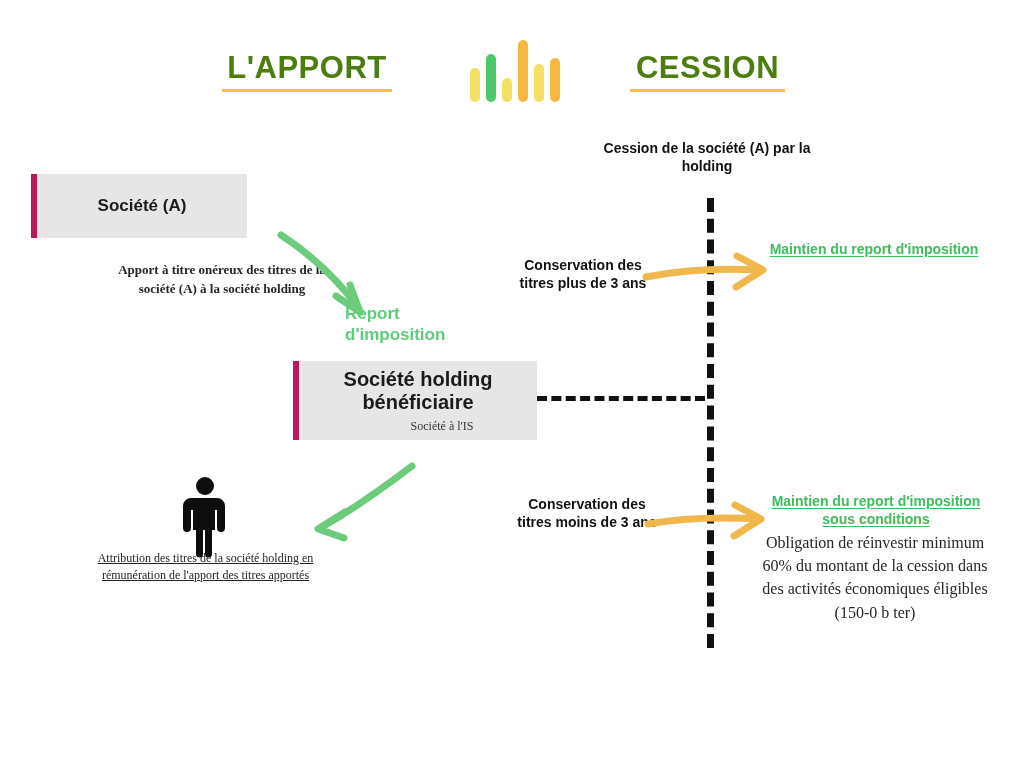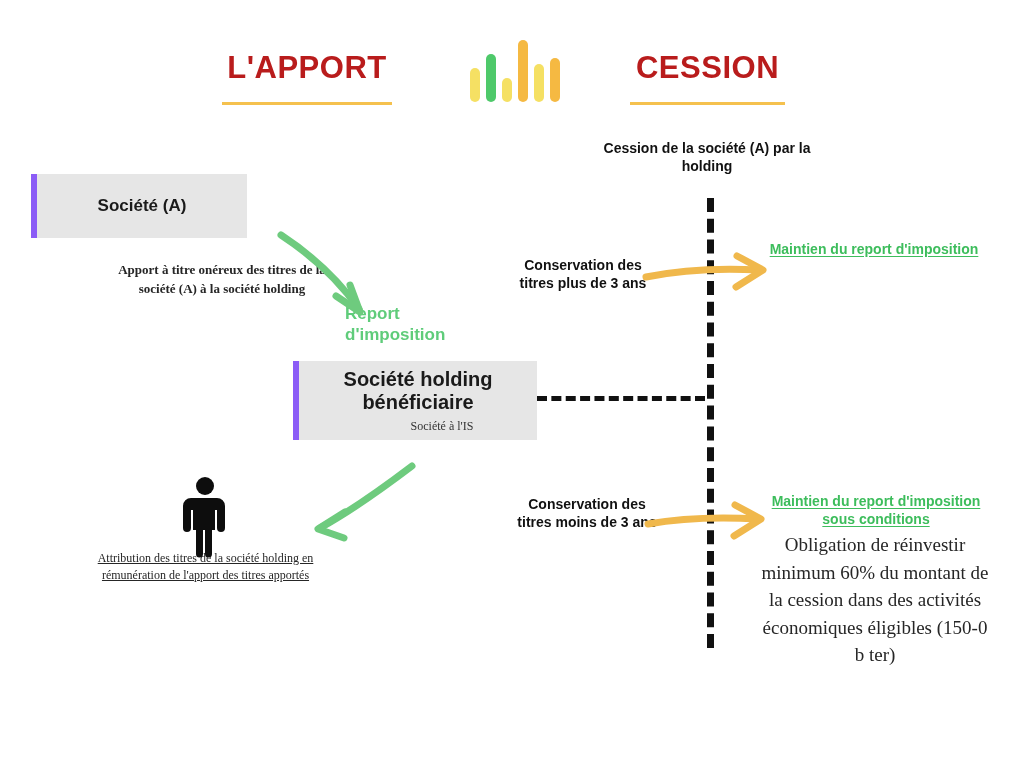--- a/index.html
+++ b/index.html
@@ -14,44 +14,44 @@
     height: 768px;
     background: #ffffff;
     overflow: hidden;
     font-family: "Liberation Sans", sans-serif;
     -webkit-font-smoothing: antialiased;
   }
   .abs { position: absolute; }
 
   
   .section-title {
-    color: #b91c1c;
+    color: #4d7c0f;
     font-family: "Liberation Sans", sans-serif;
     font-weight: bold;
     font-size: 31px;
     letter-spacing: 0.5px;
     text-align: center;
     white-space: nowrap;
     border-bottom: 3px solid #f5c14e;
-    padding-bottom: 16px;
+    padding-bottom: 3px;
   }
 
   
   .logo-wrap { position: absolute; }
   .logo-bar {
     position: absolute;
     border-radius: 6px;
     bottom: 0;
   }
 
   
   .grey-box {
     position: absolute;
     background: #e6e6e6;
-    border-left: 6px solid #8b5cf6;
+    border-left: 6px solid #be185d;
     box-sizing: border-box;
     display: flex;
     flex-direction: column;
     align-items: center;
     justify-content: center;
   }
   .box-title {
     font-family: "Liberation Sans", sans-serif;
     font-weight: bold;
     color: #1a1a1a;
@@ -168,21 +168,21 @@
 
   <div class="hdash" style="left:537px; top:396px; width:168px;"></div>
 
   <div class="sans-bold" style="left:508px; top:256px; width:150px; font-size:14px;">Conservation des titres plus de 3 ans</div>
 
   <div class="green-head" style="left:768px; top:240px; width:212px;"><span>Maintien du report d'imposition</span></div>
 
   <div class="sans-bold" style="left:512px; top:495px; width:150px; font-size:14px;">Conservation des titres moins de 3 ans</div>
 
   <div class="green-head" style="left:762px; top:492px; width:228px;"><span>Maintien du report d'imposition sous conditions</span></div>
-  <div class="serif-text" style="left:758px; top:531px; width:234px; font-size:19px;">Obligation de réinvestir minimum 60% du montant de la cession dans des activités économiques éligibles (150-0 b ter)</div>
+  <div class="serif-text" style="left:758px; top:531px; width:234px; font-size:16px;">Obligation de réinvestir minimum 60% du montant de la cession dans des activités économiques éligibles (150-0 b ter)</div>
 
   <svg class="overlay" viewBox="0 0 1024 768">
 
     <g>
       <path d="M281,235 C316,258 340,282 359,309" stroke="#6ecb7e" stroke-width="7" fill="none" stroke-linecap="round"></path>
       <path d="M336,296 L360,312 L350,285" stroke="#6ecb7e" stroke-width="7" fill="none" stroke-linecap="round" stroke-linejoin="round"></path>
     </g>
 
     <g>
       <path d="M412,466 C383,488 349,512 320,528" stroke="#6ecb7e" stroke-width="7" fill="none" stroke-linecap="round"></path>

